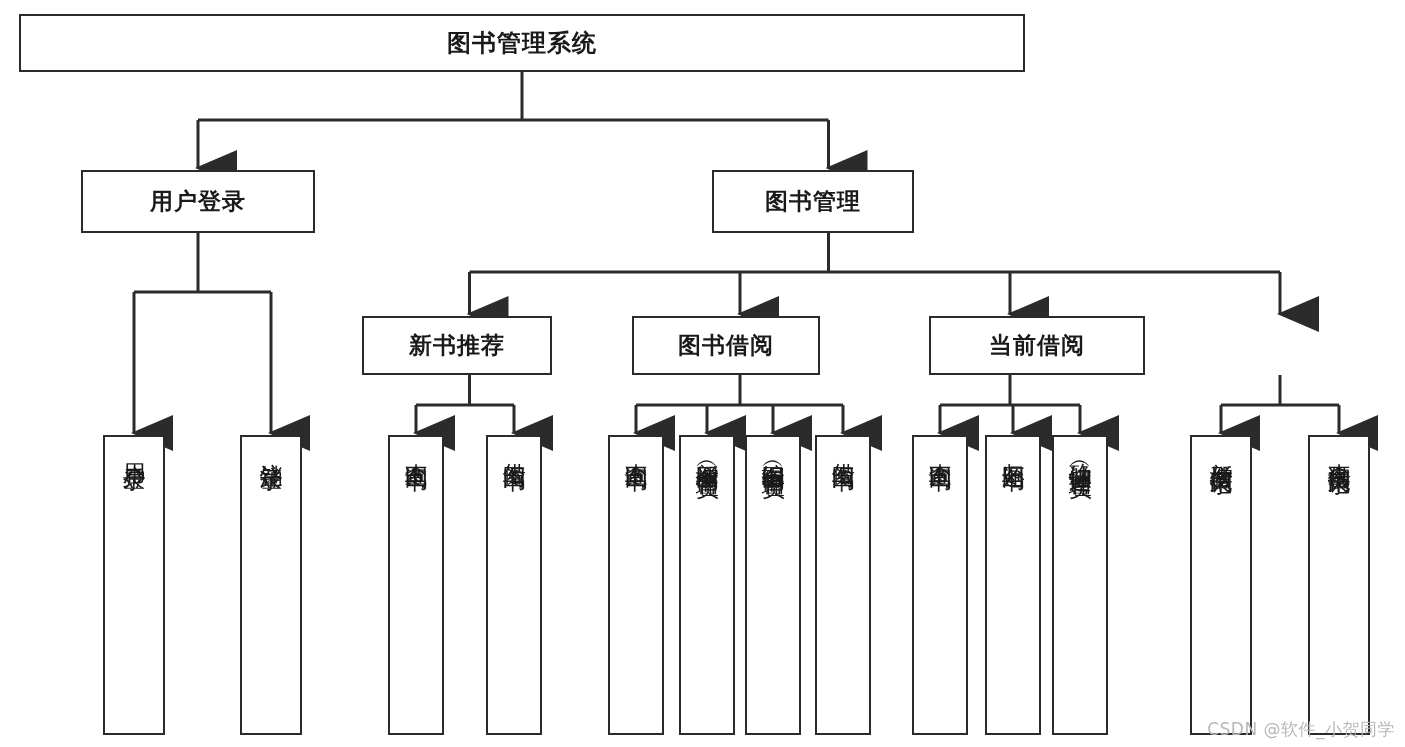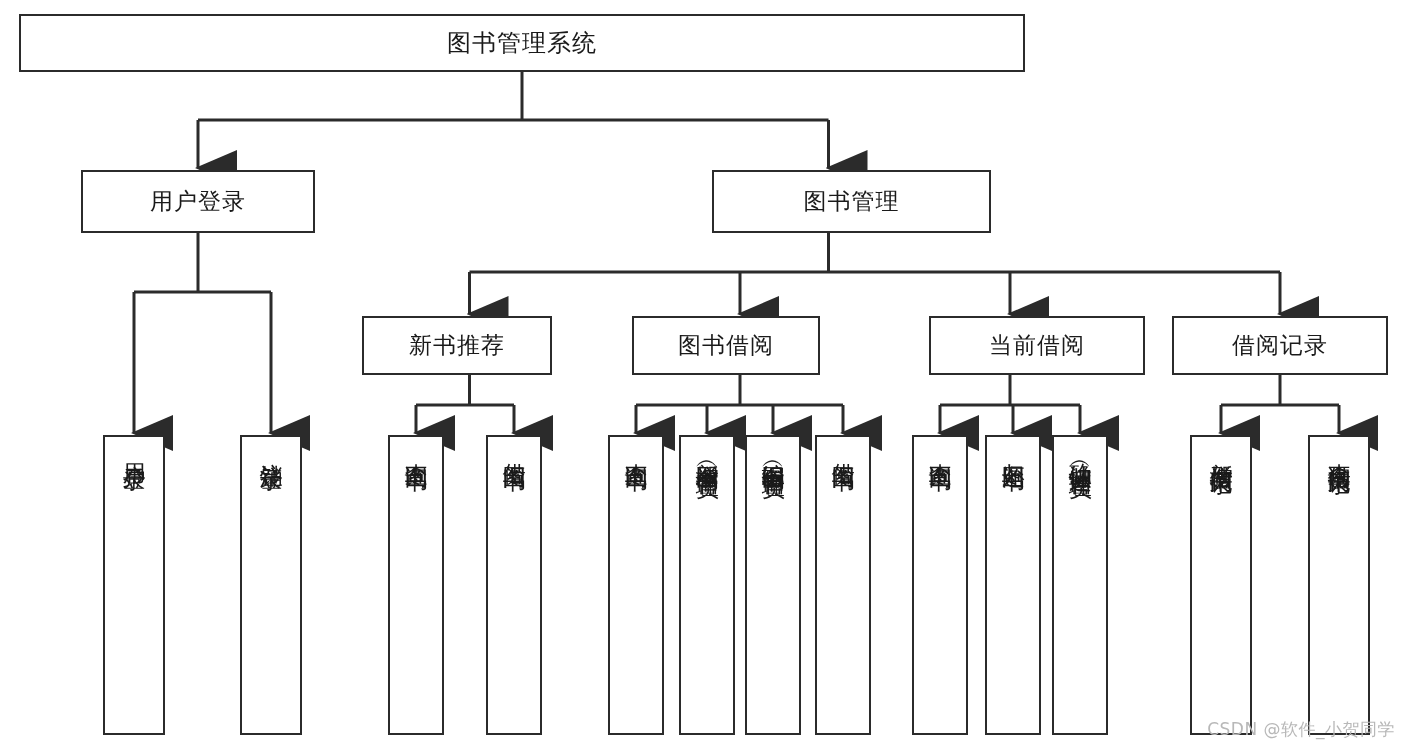--- a/index.html
+++ b/index.html
@@ -30,20 +30,21 @@
     background: #ffffff;
     display: flex;
     align-items: center;
     justify-content: center;
     color: #1a1a1a;
   }
   .node.horiz {
     font-size: 23px;
     line-height: 1.2;
     letter-spacing: 1px;
+    font-weight: bold;
   }
   .node.root {
     font-size: 24px;
   }
   .node.leaf {
     align-items: flex-start;
     padding-top: 8px;
   }
   .vtext {
     writing-mode: vertical-rl;
@@ -113,35 +114,32 @@
       </g>
   </svg>
 
   <div class="node horiz root" style="left: 19px; top: 14px; width: 1006px; height: 58px;">
     <span>图书管理系统</span>
   </div>
 
   <div class="node horiz" style="left: 81px; top: 170px; width: 234px; height: 63px;">
     <span>用户登录</span>
   </div>
-  <div class="node horiz" style="left: 712px; top: 170px; width: 279px; height: 63px;">
+  <div class="node horiz" style="left: 712px; top: 170px; width: 202px; height: 63px;">
     <span>图书管理</span>
   </div>
 
   <div class="node horiz" style="left: 362px; top: 316px; width: 190px; height: 59px;">
     <span>新书推荐</span>
   </div>
   <div class="node horiz" style="left: 632px; top: 316px; width: 188px; height: 59px;">
     <span>图书借阅</span>
   </div>
   <div class="node horiz" style="left: 902px; top: 316px; width: 216px; height: 59px; margin-left: 27px;">
     <span>当前借阅</span>
-  </div>
-  <div class="node horiz" style="left: 1172px; top: 316px; width: 216px; height: 59px;">
-    <span>借阅记录</span>
   </div>
 
   <div class="node leaf" style="left: 103px; top: 435px; width: 62px; height: 300px;">
     <span class="vtext">用户登录</span>
   </div>
   <div class="node leaf" style="left: 240px; top: 435px; width: 62px; height: 300px;">
     <span class="vtext">注销登录</span>
   </div>
   <div class="node leaf" style="left: 388px; top: 435px; width: 56px; height: 300px;">
     <span class="vtext">查询图书</span>

